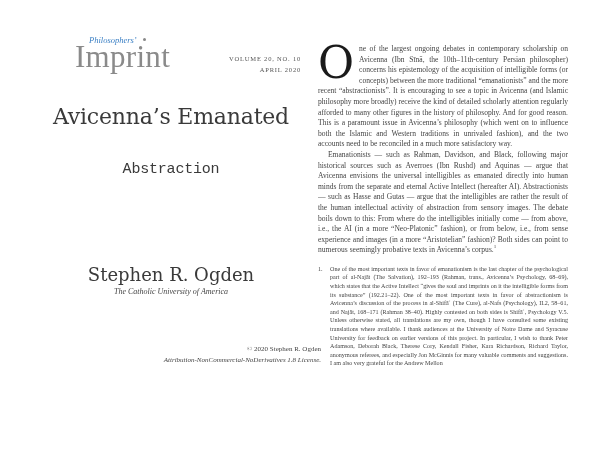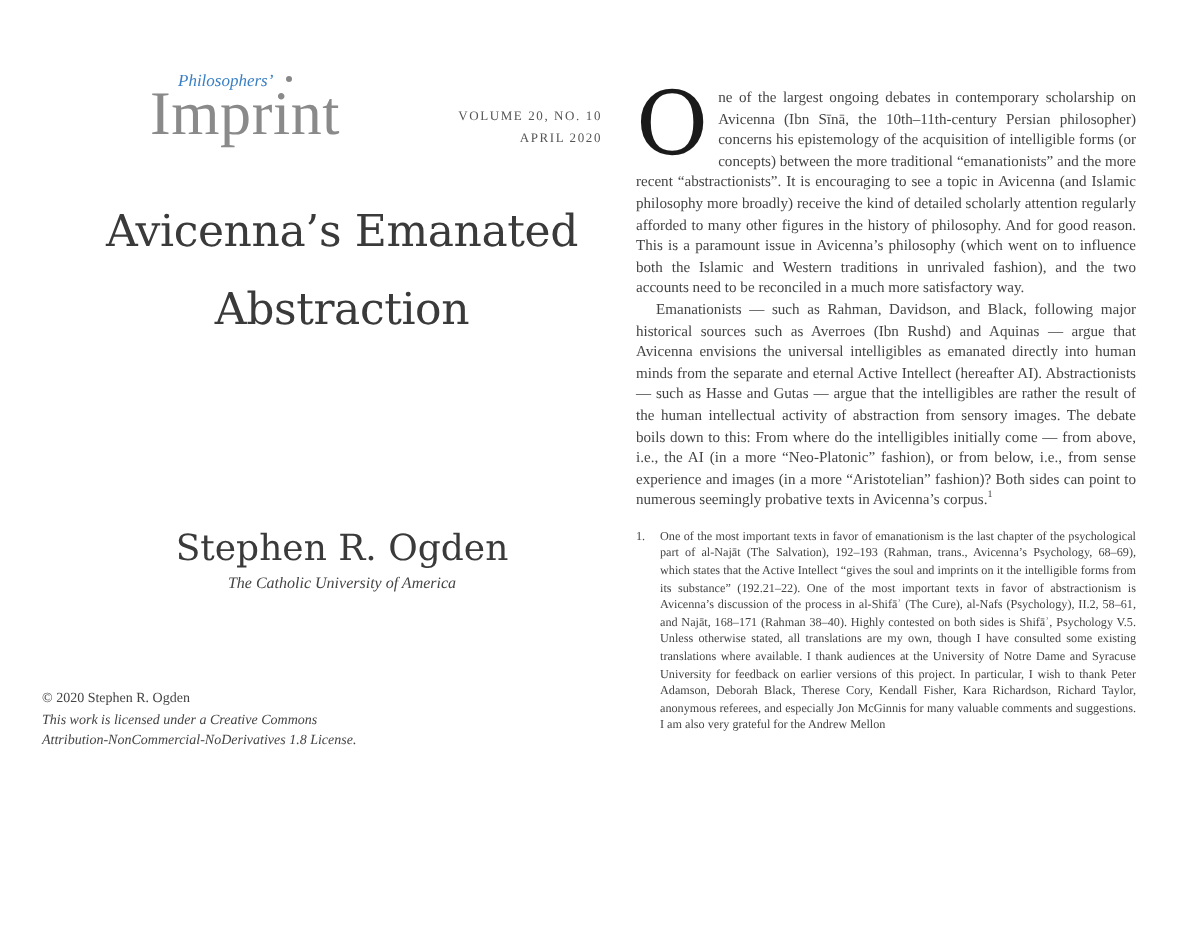--- a/index.html
+++ b/index.html
@@ -12,28 +12,28 @@
                    font-family: "Liberation Serif", serif; letter-spacing: 0; font-style: italic; }
     .logo .dot { position: absolute; left: 82px; top: 4px; width: 3px; height: 3px; border-radius: 50%; background: #888; }
     .logo .big { position: absolute; left: 14px; top: 3px; font-size: 31px; color: #8a8a8a;
                  font-family: "Liberation Serif", serif; letter-spacing: 0.3px; line-height: 40px; }
     .vol { position: absolute; right: 20px; top: 53px; text-align: right; font-size: 6.5px;
            letter-spacing: 0.8px; color: #555; line-height: 11px; }
 
     .title { position: absolute; left: 0; width: 300px; text-align: center; font-size: 25px;
              color: #3a3a3a; font-family: "DejaVu Serif", serif; font-weight: normal; }
     .title.l1 { top: 104px; font-size: 22px; letter-spacing: -0.2px; }
-    .title.l2 { top: 143px; font-size: 22px; letter-spacing: -0.2px; }
+    .title.l2 { top: 161px; font-size: 15px; letter-spacing: -0.2px; font-family: Liberation Mono, monospace; }
 
     .author { position: absolute; left: 0; width: 300px; top: 264px; text-align: center;
               font-size: 18px; color: #3a3a3a; font-family: "DejaVu Serif", serif; }
     .affil { position: absolute; left: 0; width: 300px; top: 287px; text-align: center;
              font-size: 8px; font-style: italic; color: #444; }
 
-    .license { position: absolute; left: 0; width: 300px; top: 344px; text-align: left;
+    .license { position: absolute; left: 0; width: 300px; top: 344px; text-align: right;
                font-size: 7px; line-height: 10.5px; color: #444; }
     .license .it { font-style: italic; }
 
     .right { position: absolute; left: 318px; top: 44px; width: 250px; }
     .body-text { font-size: 7.55px; line-height: 10.6px; color: #444; text-align: justify; }
     .body-text p { margin: 0; }
     .body-text p.indent { text-indent: 10px; }
     .dropcap { float: left; font-size: 44px; line-height: 36px; margin: 1px 5px -2px 0;
                color: #1a1a1a; font-family: "DejaVu Serif", serif; }
     .fn { margin-top: 9px; display: flex; font-size: 6.1px; line-height: 8.6px; color: #444; text-align: justify; }
@@ -56,21 +56,20 @@
   </div>
 
   <div class="title l1">Avicenna’s Emanated</div>
   <div class="title l2">Abstraction</div>
 
   <div class="author">Stephen R. Ogden</div>
   <div class="affil">The Catholic University of America</div>
 
   <div class="license">
     <div>© 2020 Stephen R. Ogden</div>
-    <div class="it">This work is licensed under a Creative Commons</div>
     <div class="it">Attribution-NonCommercial-NoDerivatives 1.8 License.</div>
   </div>
 </div>
 
 <div class="right">
   <div class="body-text">
     <p><span class="dropcap">O</span><span>ne of the largest ongoing debates in contemporary scholarship on Avicenna (Ibn Sīnā, the 10th–11th-century Persian philosopher) concerns his epistemology of the acquisition of intelligible forms (or concepts) between the more traditional “emanationists” and the more recent “abstractionists”. It is encouraging to see a topic in Avicenna (and Islamic philosophy more broadly) receive the kind of detailed scholarly attention regularly afforded to many other figures in the history of philosophy. And for good reason. This is a paramount issue in Avicenna’s philosophy (which went on to influence both the Islamic and Western traditions in unrivaled fashion), and the two accounts need to be reconciled in a much more satisfactory way.</span></p>
     <p class="indent"><span>Emanationists — such as Rahman, Davidson, and Black, following major historical sources such as Averroes (Ibn Rushd) and Aquinas — argue that Avicenna envisions the universal intelligibles as emanated directly into human minds from the separate and eternal Active Intellect (hereafter AI). Abstractionists — such as Hasse and Gutas — argue that the intelligibles are rather the result of the human intellectual activity of abstraction from sensory images. The debate boils down to this: From where do the intelligibles initially come — from above, i.e., the AI (in a more “Neo-Platonic” fashion), or from below, i.e., from sense experience and images (in a more “Aristotelian” fashion)? Both sides can point to numerous seemingly probative texts in Avicenna’s corpus.</span><sup>1</sup></p>
   </div>
   <div class="fn">

